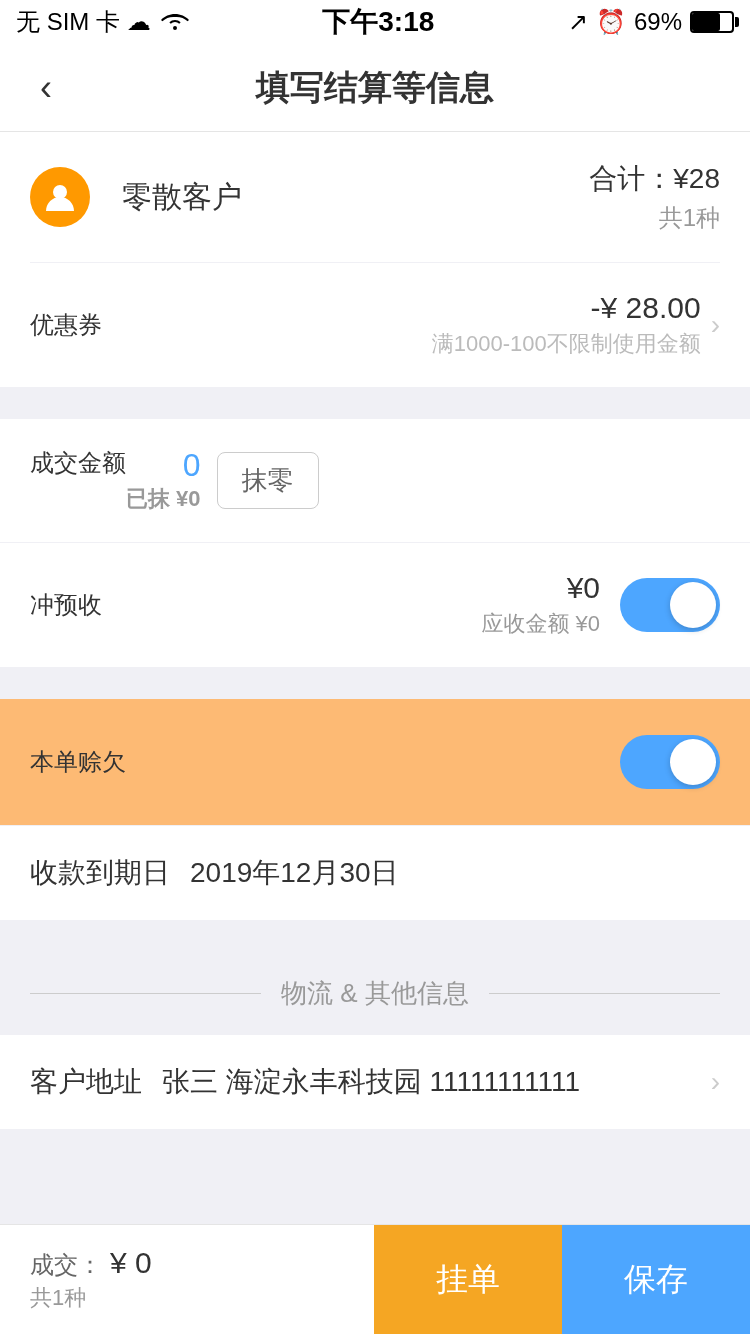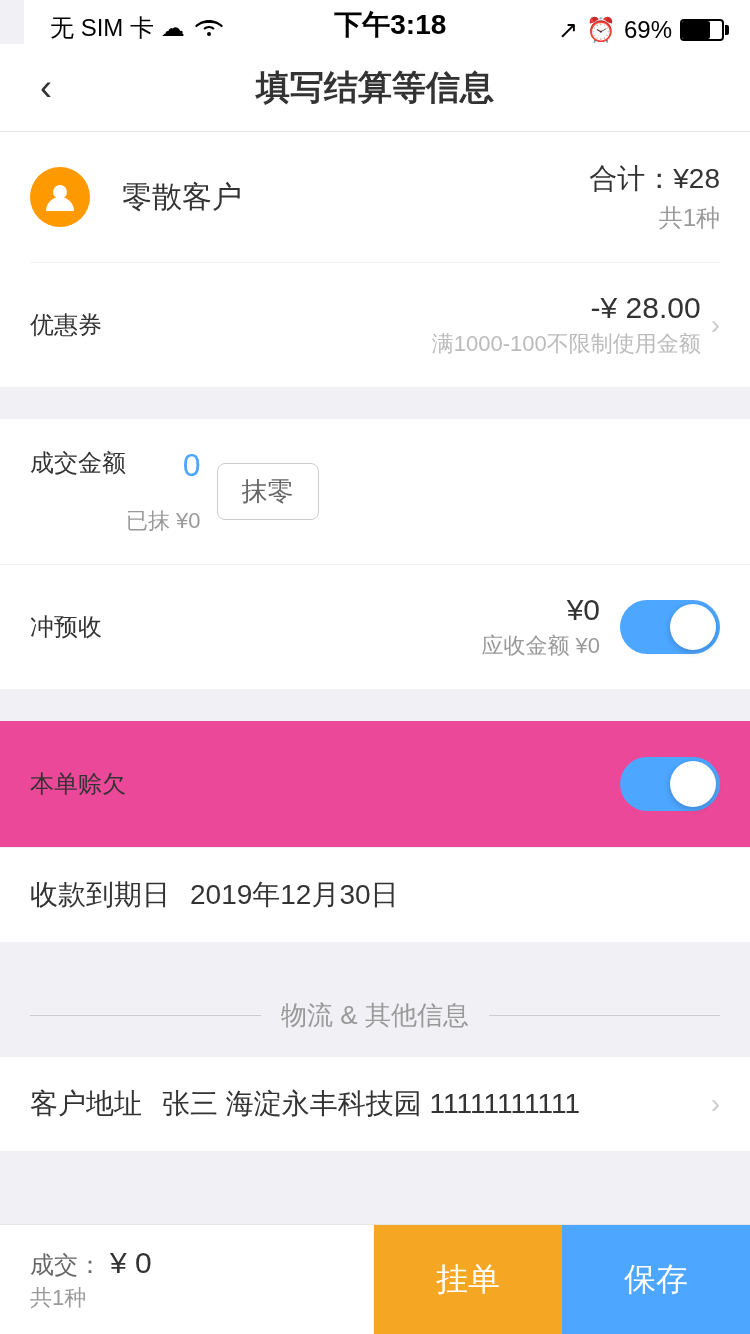--- a/index.html
+++ b/index.html
@@ -12,26 +12,25 @@
       font-size: 28px;
       color: #333;
       position: relative;
     }
 
     
     .status-bar {
       height: 44px;
       background: #fff;
       display: flex;
-      align-items: flex-end;
+      align-items: center;
       justify-content: space-between;
-      padding: 0 26px;
+      padding: 0 16px;
       font-size: 24px;
       color: #000;
-      margin-left: 24px;
     }
     .status-left { display: flex; align-items: center; gap: 10px; }
     .status-center { font-size: 28px; font-weight: 600; }
     .status-right { display: flex; align-items: center; gap: 8px; font-size: 24px; }
     .battery {
       width: 44px; height: 22px; border: 2px solid #000; border-radius: 4px;
       position: relative; display: inline-flex; align-items: center;
     }
     .battery::after {
       content: ''; position: absolute; right: -7px; top: 50%;
@@ -180,21 +179,22 @@
       text-align: right;
     }
     .deal-value {
       font-size: 32px;
       color: #4da6ff;
       font-weight: 500;
     }
     .deal-sub {
       font-size: 22px;
       color: #999;
-      margin-top: 22px;
+      margin-top: 0;
+      font-weight: bold;
     }
     .round-btn {
       border: 1px solid #ccc;
       border-radius: 8px;
       padding: 10px 24px;
       font-size: 26px;
       color: #666;
       background: #fff;
       cursor: pointer;
     }
@@ -245,21 +245,21 @@
       right: 4px;
       box-shadow: 0 2px 6px rgba(0,0,0,0.2);
     }
 
     
     .debit-row {
       display: flex;
       align-items: center;
       justify-content: space-between;
       padding: 36px 30px;
-      background: #ec4899;
+      background: #fdba74;
     }
 
     
     .due-date-row {
       display: flex;
       align-items: center;
       padding: 28px 30px;
       background: #fff;
       border-top: 1px solid #f0f0f5;
       gap: 20px;

